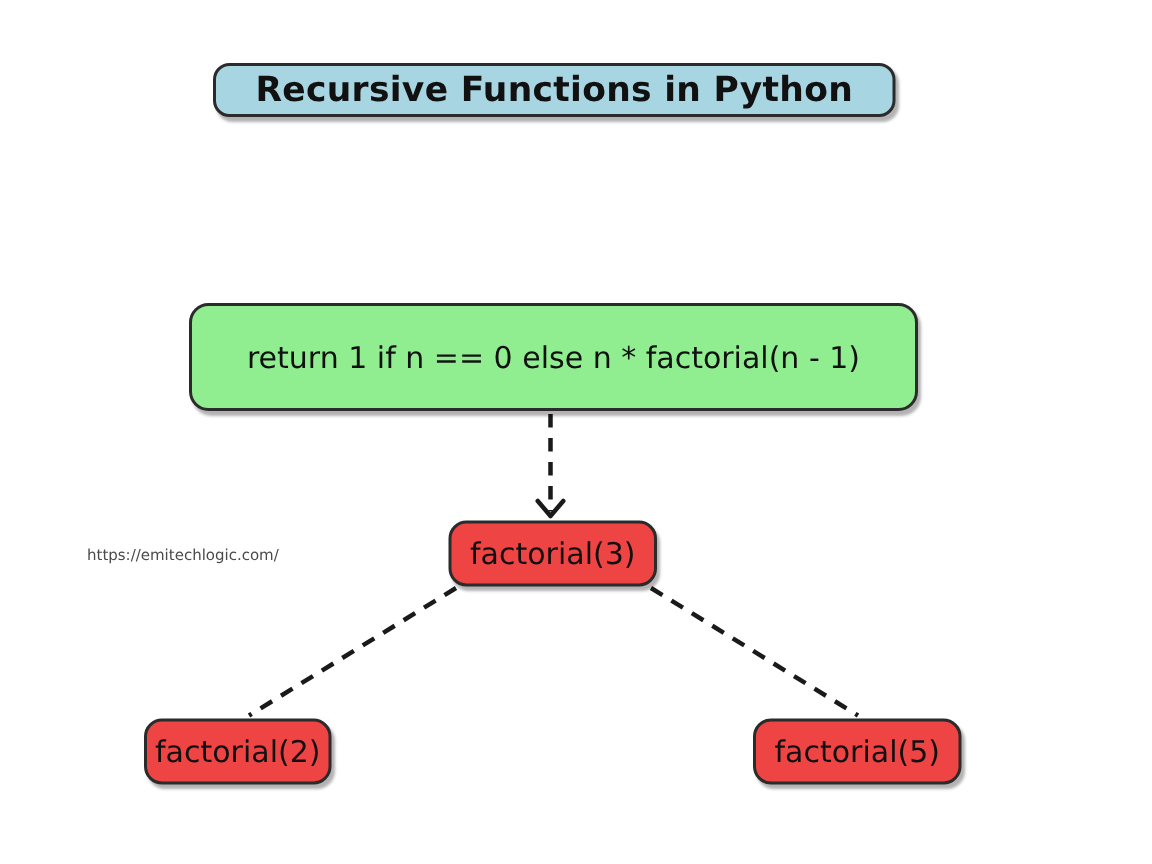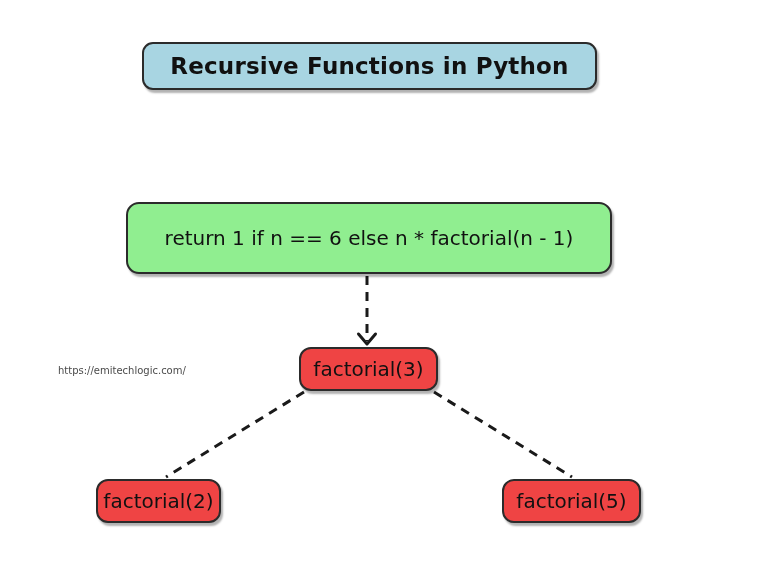--- a/index.html
+++ b/index.html
@@ -50,21 +50,21 @@
     box-shadow: 2px 3px 2px rgba(0,0,0,0.30);
     line-height: 1.22;
     white-space: pre;
   }
 
   
   .title-box {
     left: 142px;
     top: 42px;
     width: 455px;
-    height: 48px;
+    height: 36px;
     background: #a8d5e2;
     border-radius: 11px;
     font-size: 23px;
     font-weight: bold;
     letter-spacing: 0.2px;
   }
 
   
   .code-box {
     left: 126px;
@@ -121,21 +121,21 @@
     </g>
 
     <g>
       <line x1="434" y1="392" x2="572" y2="477" stroke="#1a1a1a" stroke-width="3" stroke-dasharray="9 7" stroke-linecap="butt"></line>
     </g>
   </svg>
 
   <div class="node title-box">Recursive Functions in Python</div>
 
   <div class="node code-box">
-    <span class="line">return 1 if n == 6 else n * factorial(n - 1)</span>
+    <span class="line">return 1 if n == 0 else n * factorial(n - 1)</span>
   </div>
 
   <div class="node call-node node-f3">factorial(3)</div>
 
   <div class="node call-node node-f2">factorial(2)</div>
 
   <div class="node call-node node-f1">factorial(5)</div>
 
   <div class="watermark">https://emitechlogic.com/</div>
 

